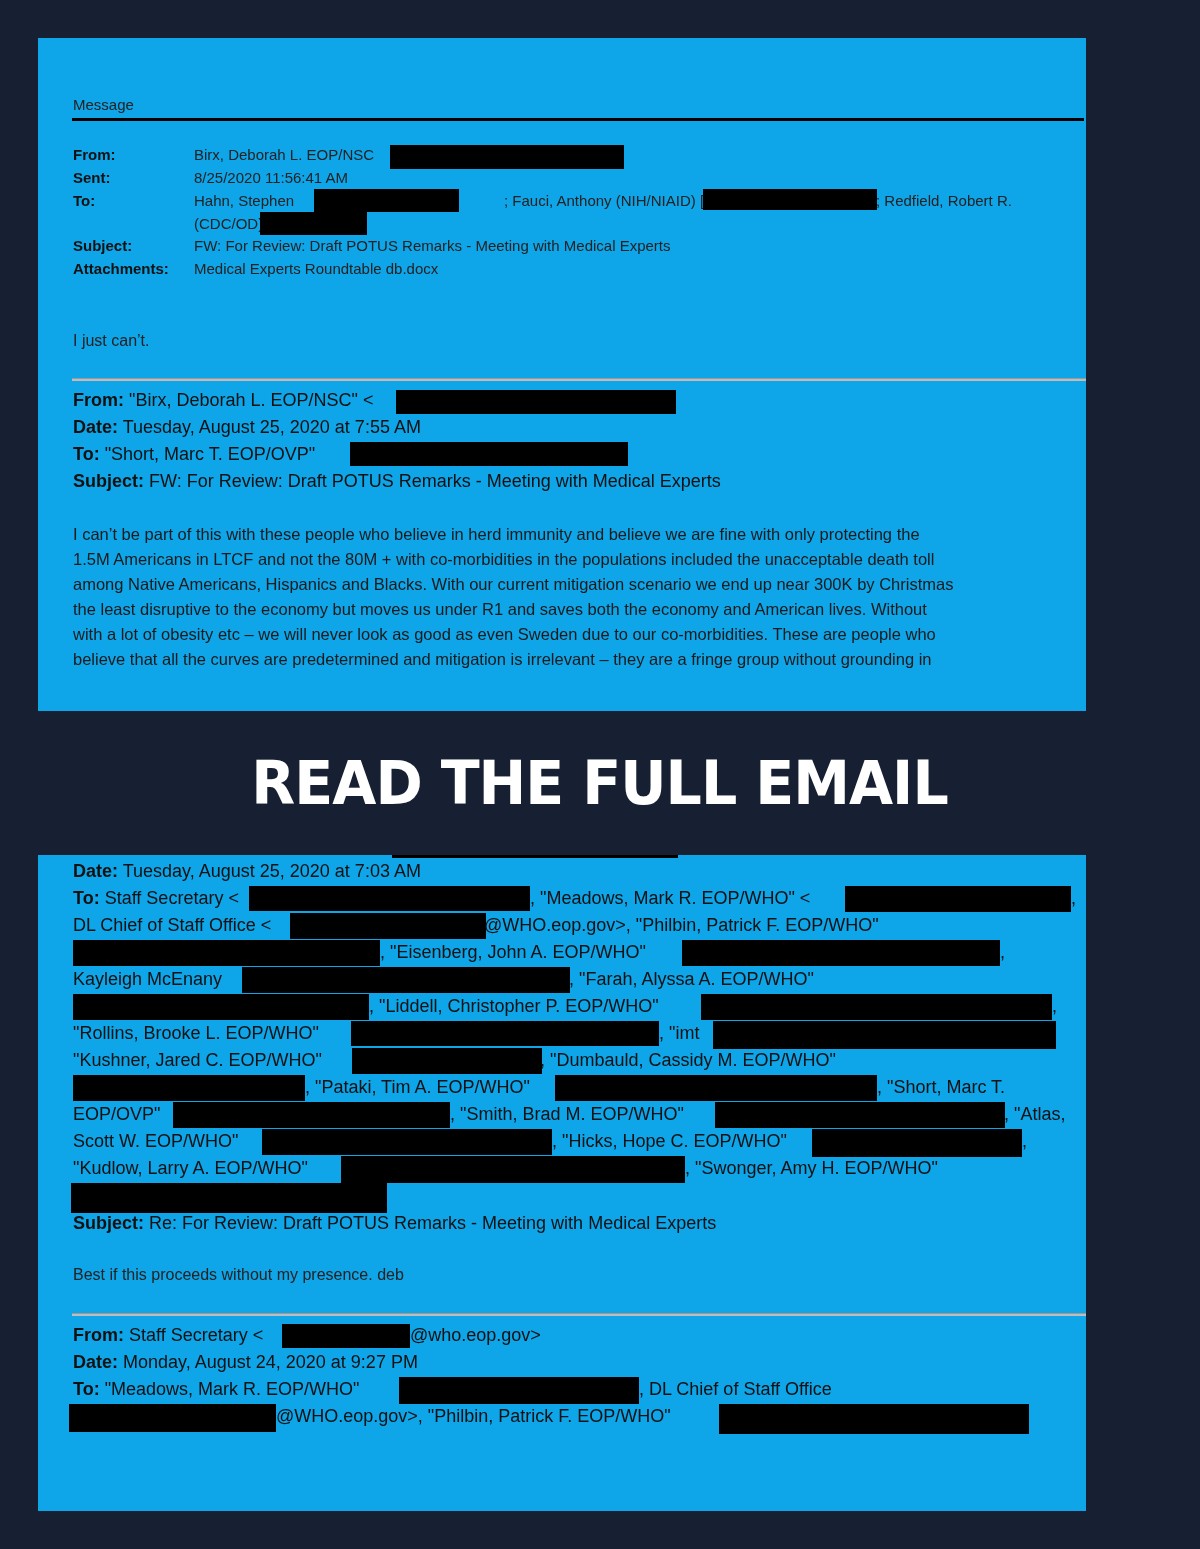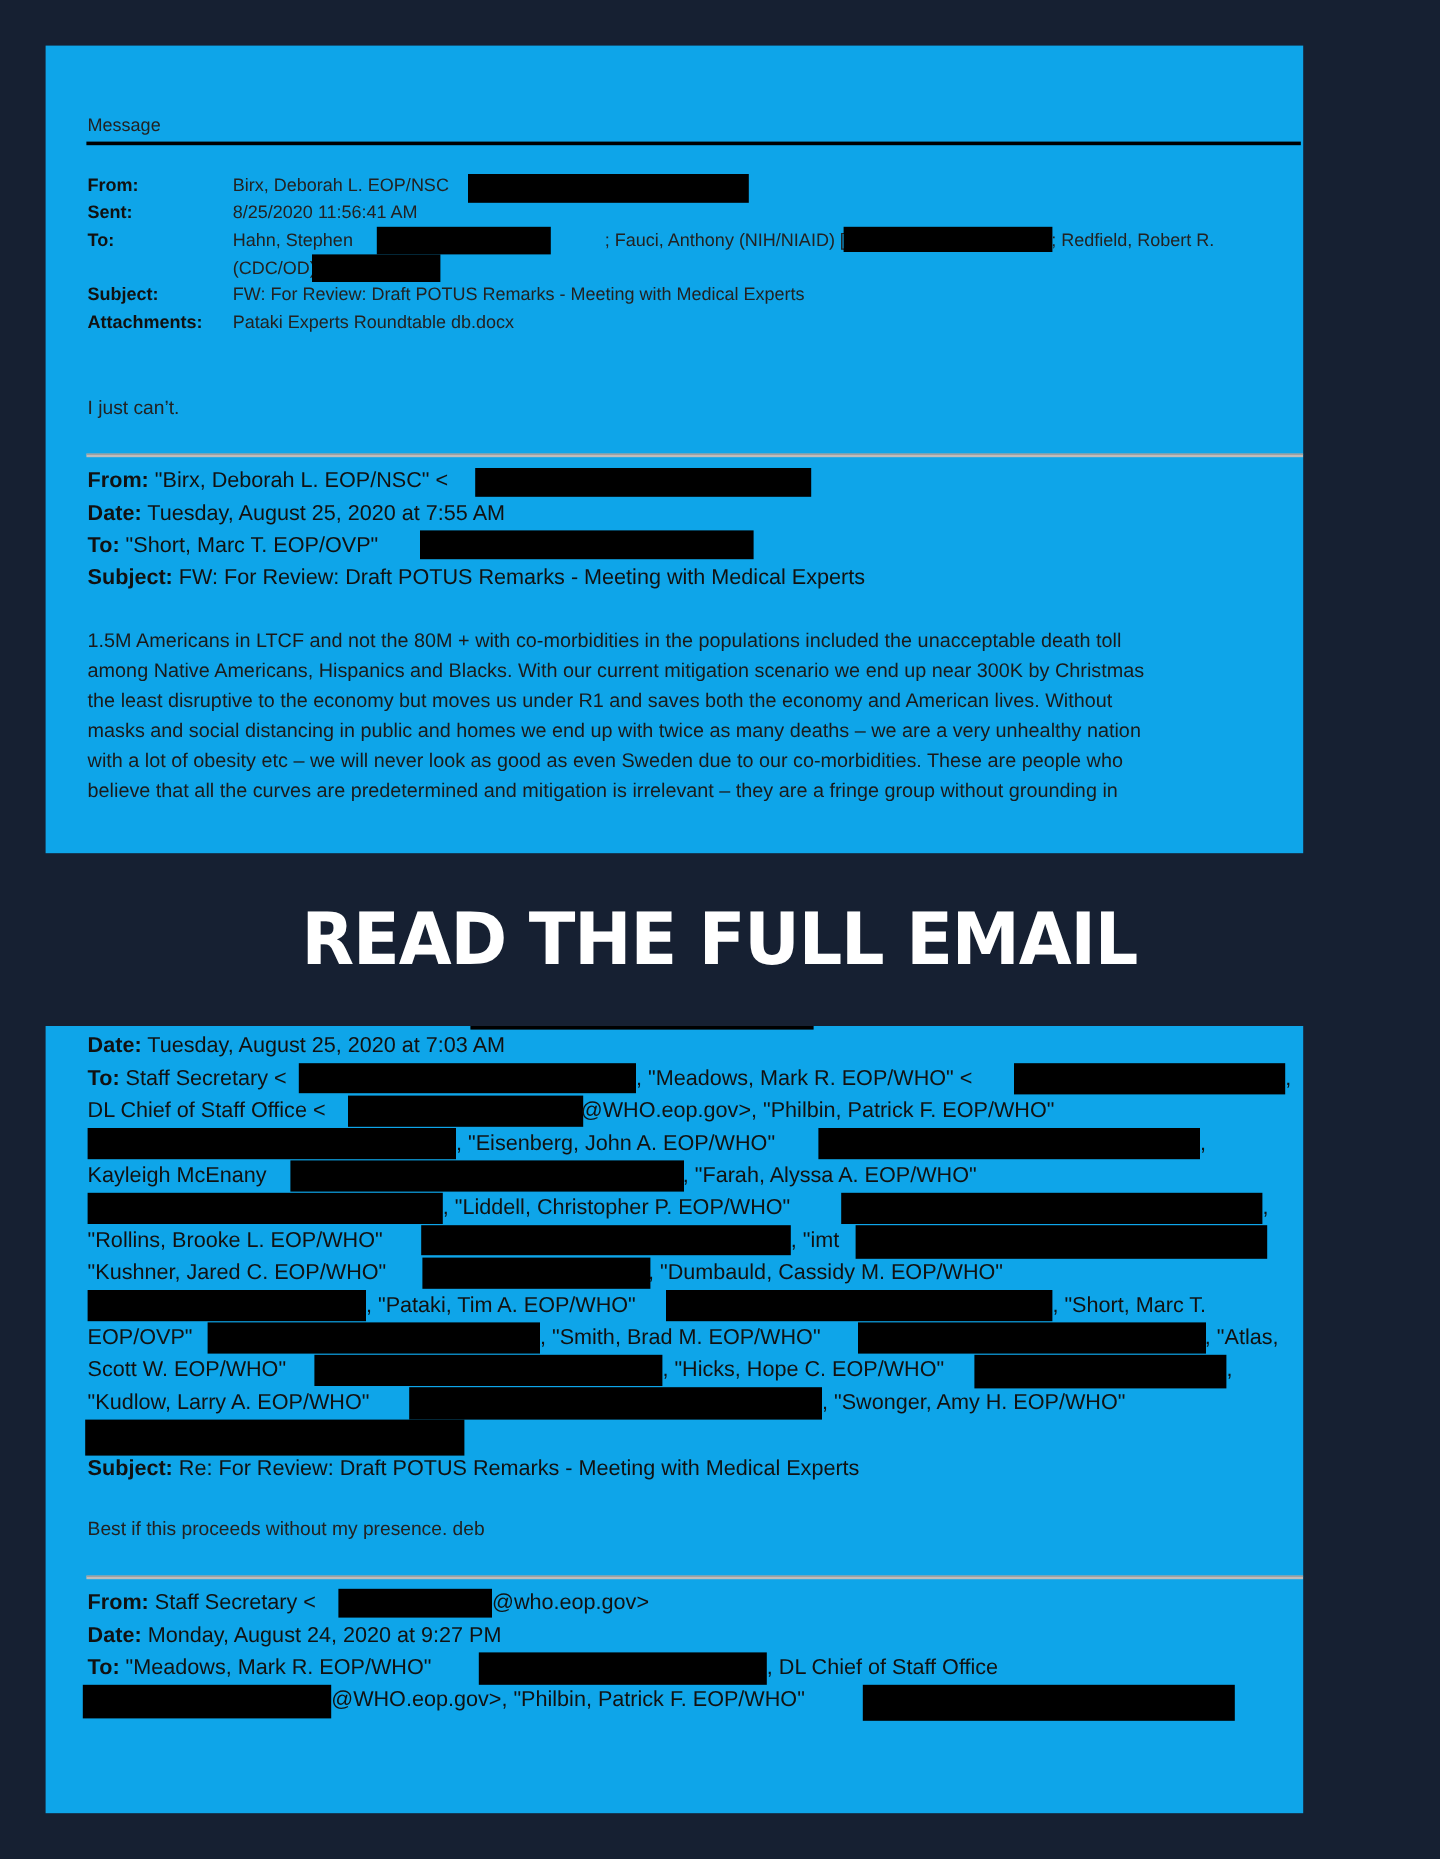--- a/index.html
+++ b/index.html
@@ -51,21 +51,21 @@
   <div class="abs hdr-val" style="left:423px; top:154px;margin-left:43px;">; Fauci, Anthony (NIH/NIAID) [E]</div>
   <span class="redact" style="left:665px; top:151px; width:174px; height:21px;"></span>
   <div class="abs hdr-val" style="left:838px; top:154px;">; Redfield, Robert R.</div>
   <div class="abs hdr-val" style="left:156px; top:177px;">(CDC/OD)</div>
   <span class="redact" style="left:222px; top:174px; width:107px; height:23px;"></span>
 
   <div class="abs hdr-key" style="left:35px; top:199px;">Subject:</div>
   <div class="abs hdr-val" style="left:156px; top:199px;">FW: For Review: Draft POTUS Remarks - Meeting with Medical Experts</div>
 
   <div class="abs hdr-key" style="left:35px; top:222px;">Attachments:</div>
-  <div class="abs hdr-val" style="left:156px; top:222px;">Pataki Experts Roundtable db.docx</div>
+  <div class="abs hdr-val" style="left:156px; top:222px;">Medical Experts Roundtable db.docx</div>
 
   <div class="abs hdr-val" style="left:35px; top:294px; font-size:16px;">I just can’t.</div>
 
   <div class="rule-grey" style="left:34px; top:340px; width:1014px;"></div>
 
   <div class="abs fwd-line" style="left:35px; top:352px;">
     <b>From:</b>
     <span>"Birx, Deborah L. EOP/NSC" &lt;</span>
   </div>
   <span class="redact" style="left:358px; top:352px; width:280px; height:24px;"></span>
@@ -80,24 +80,24 @@
     <span>"Short, Marc T. EOP/OVP"</span>
   </div>
   <span class="redact" style="left:312px; top:404px; width:278px; height:24px;"></span>
 
   <div class="abs fwd-line" style="left:35px; top:433px;">
     <b>Subject:</b>
     <span>FW: For Review: Draft POTUS Remarks - Meeting with Medical Experts</span>
   </div>
 
   <div class="abs body-text" style="left:35px; top:484px; width:1050px;">
+    <div>I can’t be part of this with these people who believe in herd immunity and believe we are fine with only protecting the</div>
     <div>1.5M Americans in LTCF and not the 80M + with co-morbidities in the populations included the unacceptable death toll</div>
     <div>among Native Americans, Hispanics and Blacks. With our current mitigation scenario we end up near 300K by Christmas</div>
     <div>the least disruptive to the economy but moves us under R1 and saves both the economy and American lives.  Without</div>
-    <div>masks and social distancing in public and homes we end up with twice as many deaths – we are a very unhealthy nation</div>
     <div>with a lot of obesity etc – we will never look as good as even Sweden due to our co-morbidities.  These are people who</div>
     <div>believe that all the curves are predetermined and mitigation is irrelevant – they are a fringe group without grounding in</div>
   </div>
 </div>
 
 <div class="banner">
   <div class="banner-text">READ THE FULL EMAIL</div>
 </div>
 
 <div class="page page-bottom">

